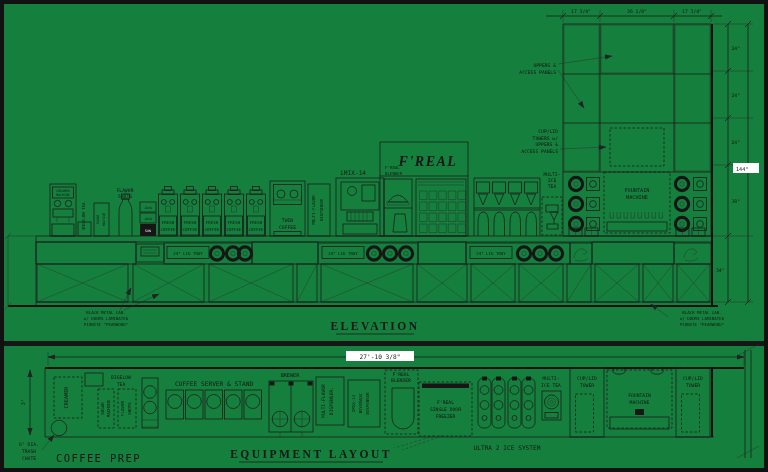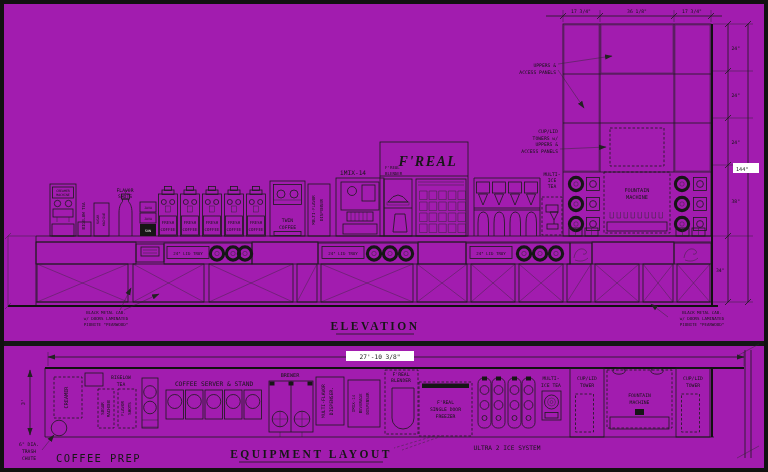--- a/index.html
+++ b/index.html
@@ -1,16 +1,16 @@
 <!DOCTYPE html>
 <html><head>
 <meta charset="utf-8">
 <style>
   html,body{margin:0;padding:0;background:#e8e8e8}
-  .sheet{width:768px;height:472px;background:#a21caf;position:relative;overflow:hidden}
+  .sheet{width:768px;height:472px;background:#15803d;position:relative;overflow:hidden}
   svg{display:block}
   svg text{font-family:"DejaVu Sans Mono",monospace;fill:#161616}
   .k{stroke:#1c1c1c;stroke-width:.8;fill:none}
   .kx{stroke:#2a2a2a;stroke-width:.45;fill:none}
   .kt{stroke:#111;stroke-width:2;fill:none}
   .bd{stroke:#111;stroke-width:4;fill:none}
   .dsh{stroke-dasharray:2.6 1.9}
   .ring{stroke:#161616;stroke-width:3.1;fill:none}
   .f{fill:#161616;stroke:none}
   .wbg{fill:#ffffff;stroke:none}

